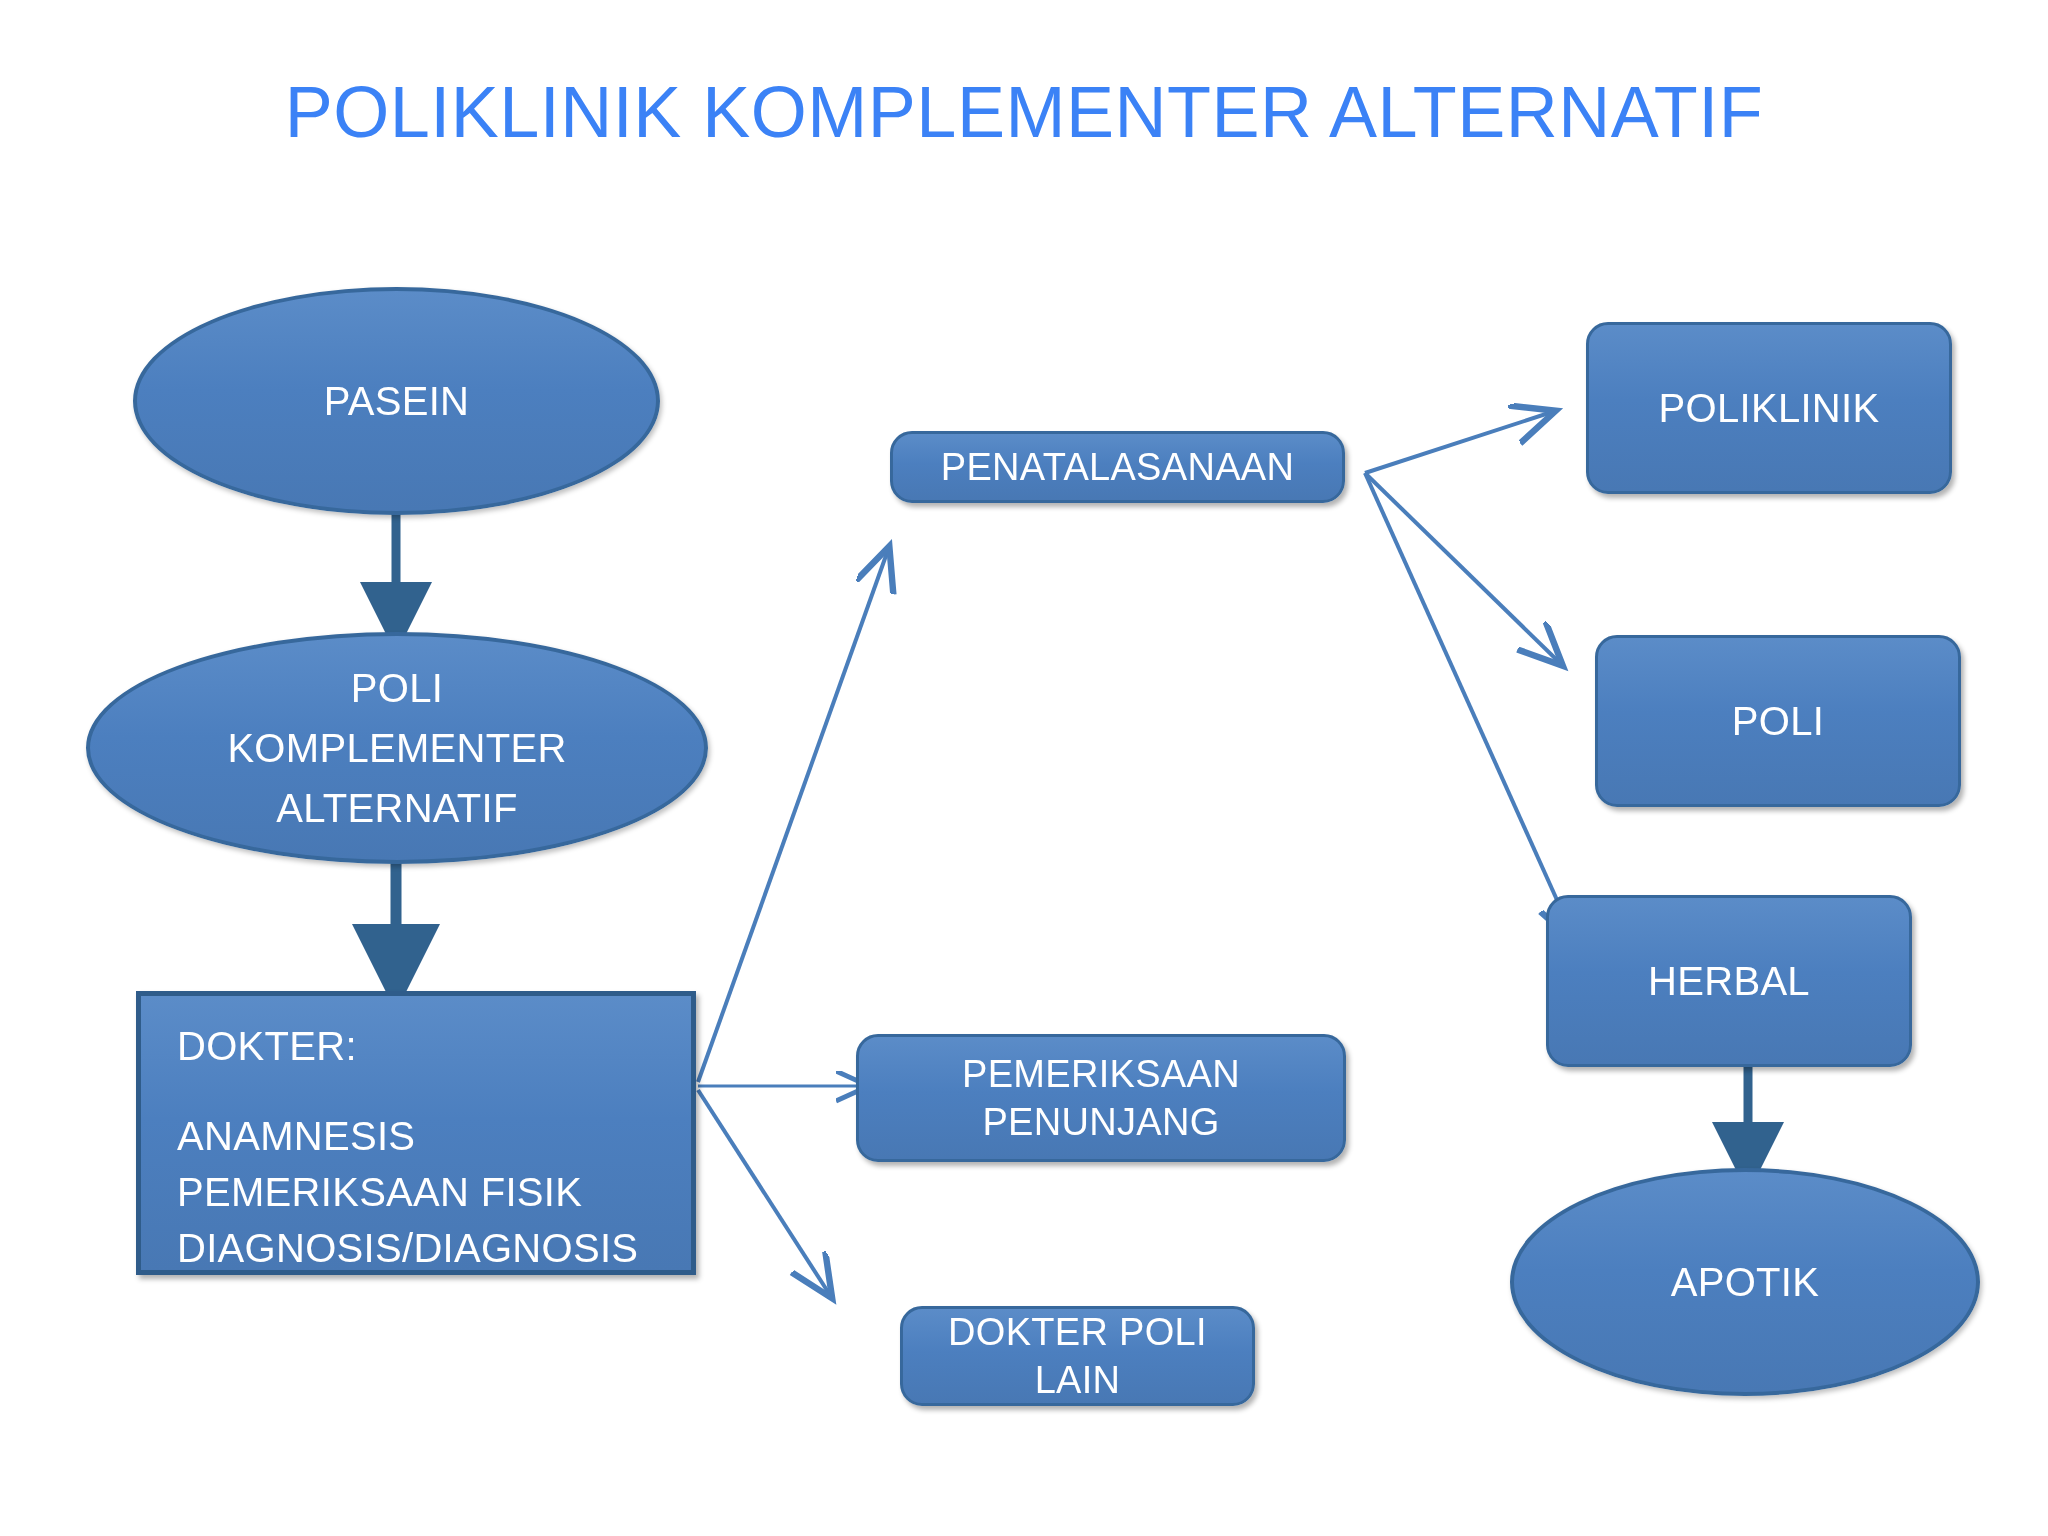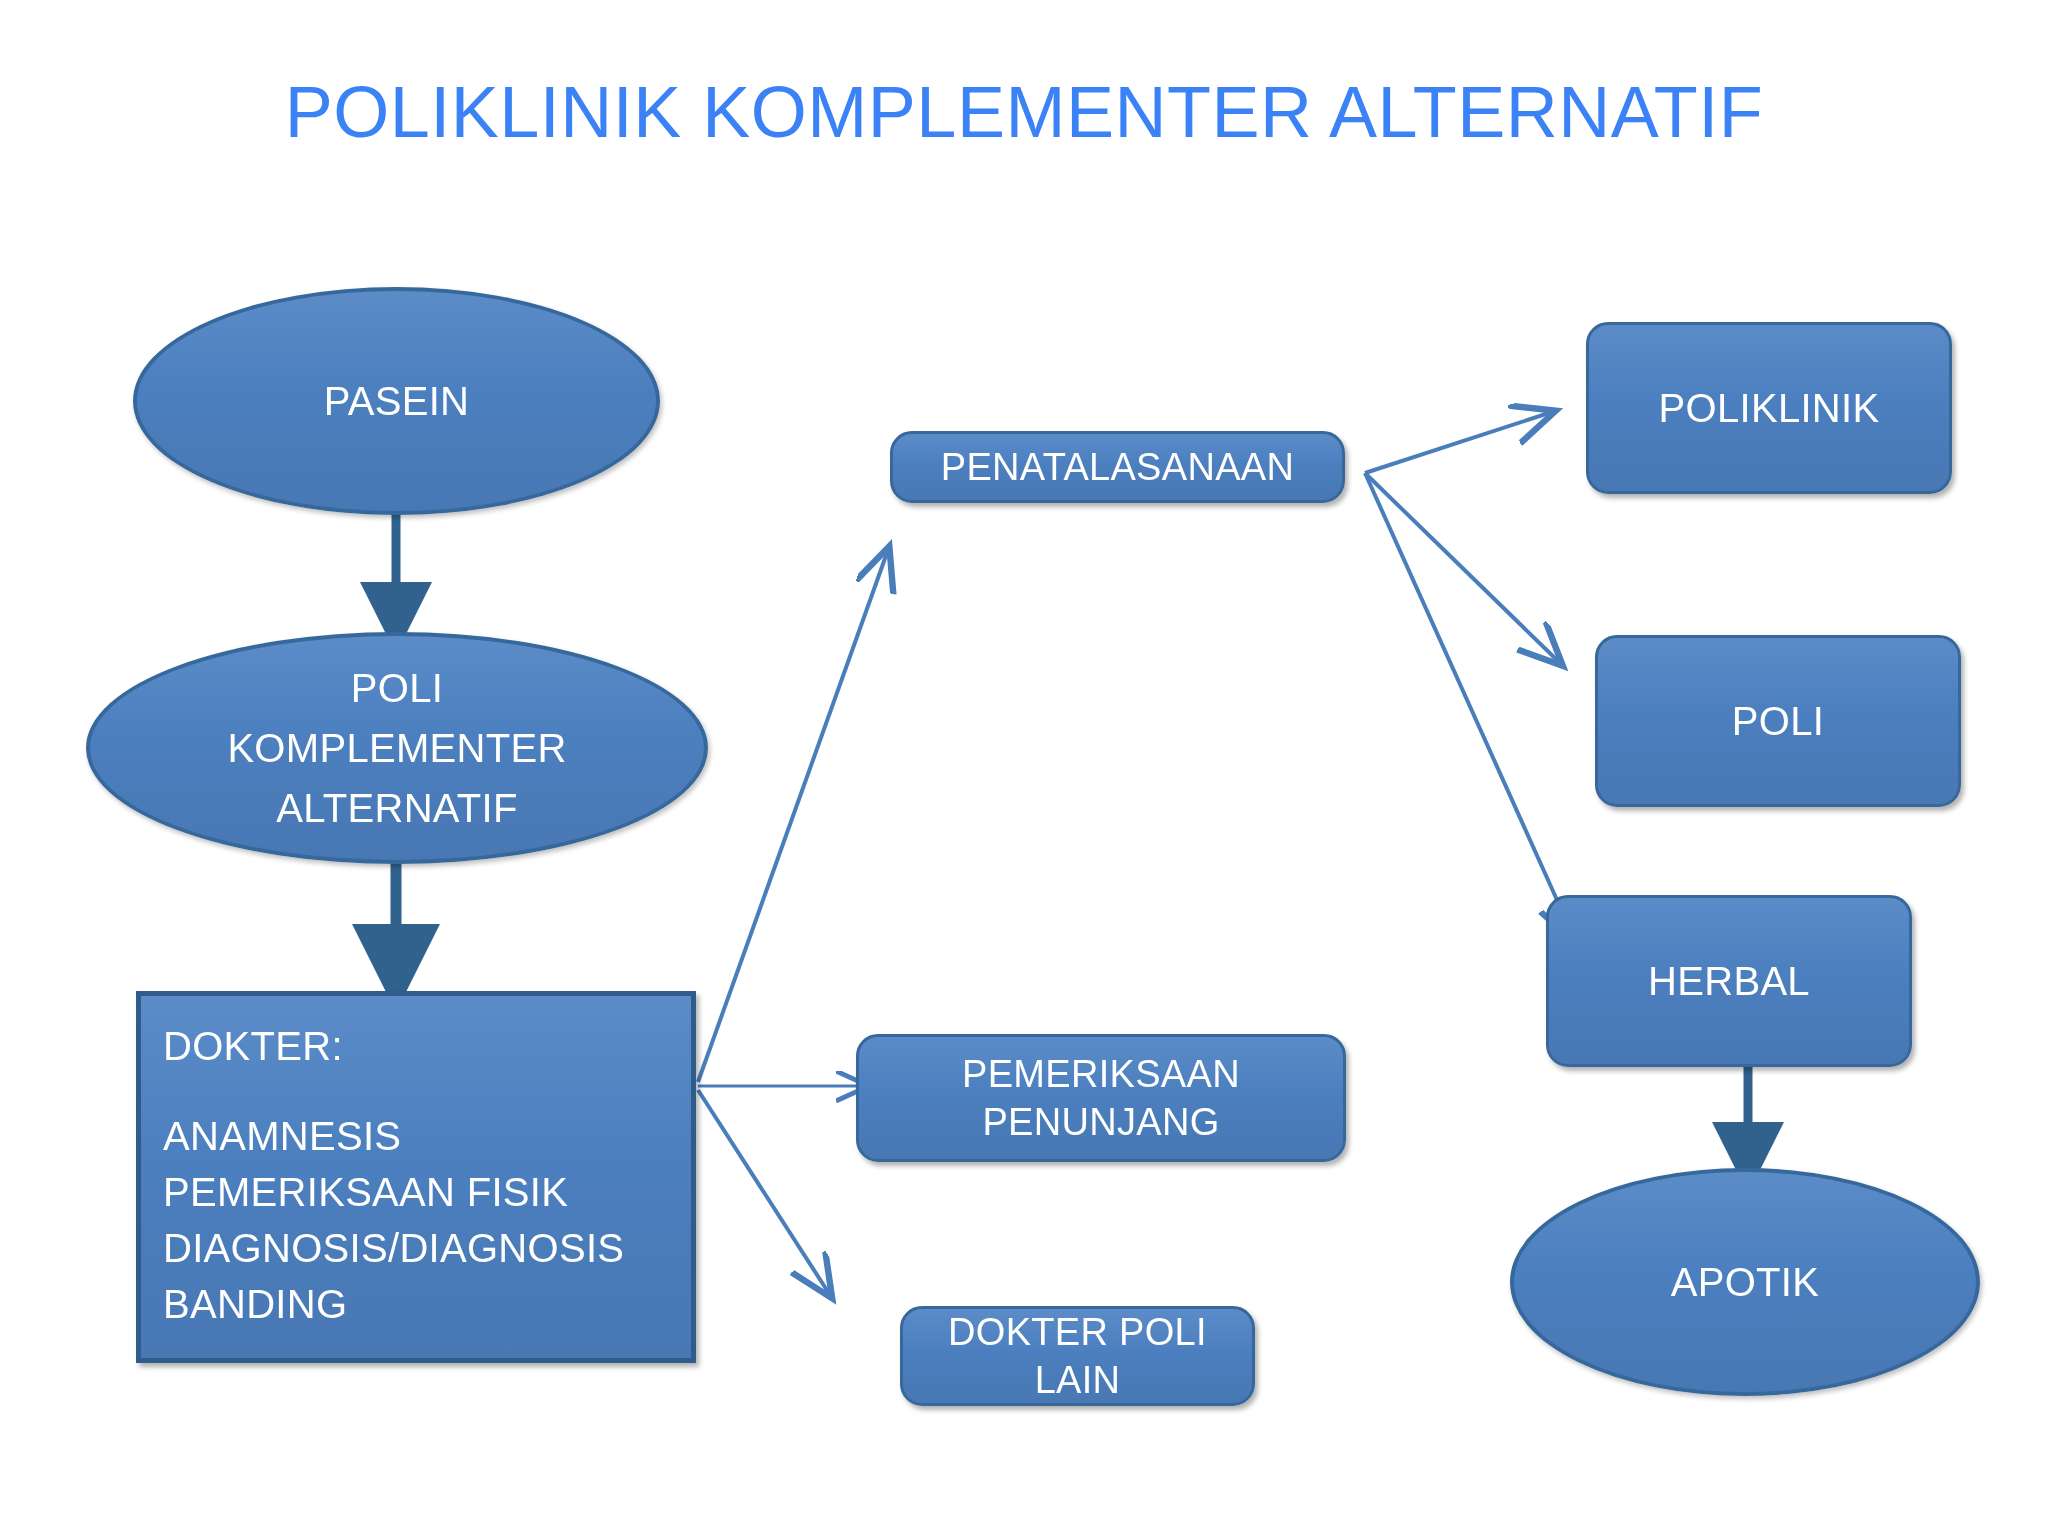--- a/index.html
+++ b/index.html
@@ -82,22 +82,22 @@
 
   #node-poli {
     left: 86px;   top: 632px;
     width: 622px; height: 232px;
     font-size: 40px;
     line-height: 60px;
   }
 
   #node-dokter {
     left: 136px;  top: 991px;
-    width: 560px; height: 372px;
-    padding: 22px 0 0 22px;
+    width: 560px; height: 284px;
+    padding: 22px 0 0 36px;
     font-size: 40px;
     line-height: 56px;
   }
   #node-dokter .dokter-inner {
     display: block;
   }
   #node-dokter .gap { display:block; height: 34px; }
 
   #node-penatalasanaan {
     left: 890px;  top: 431px;

